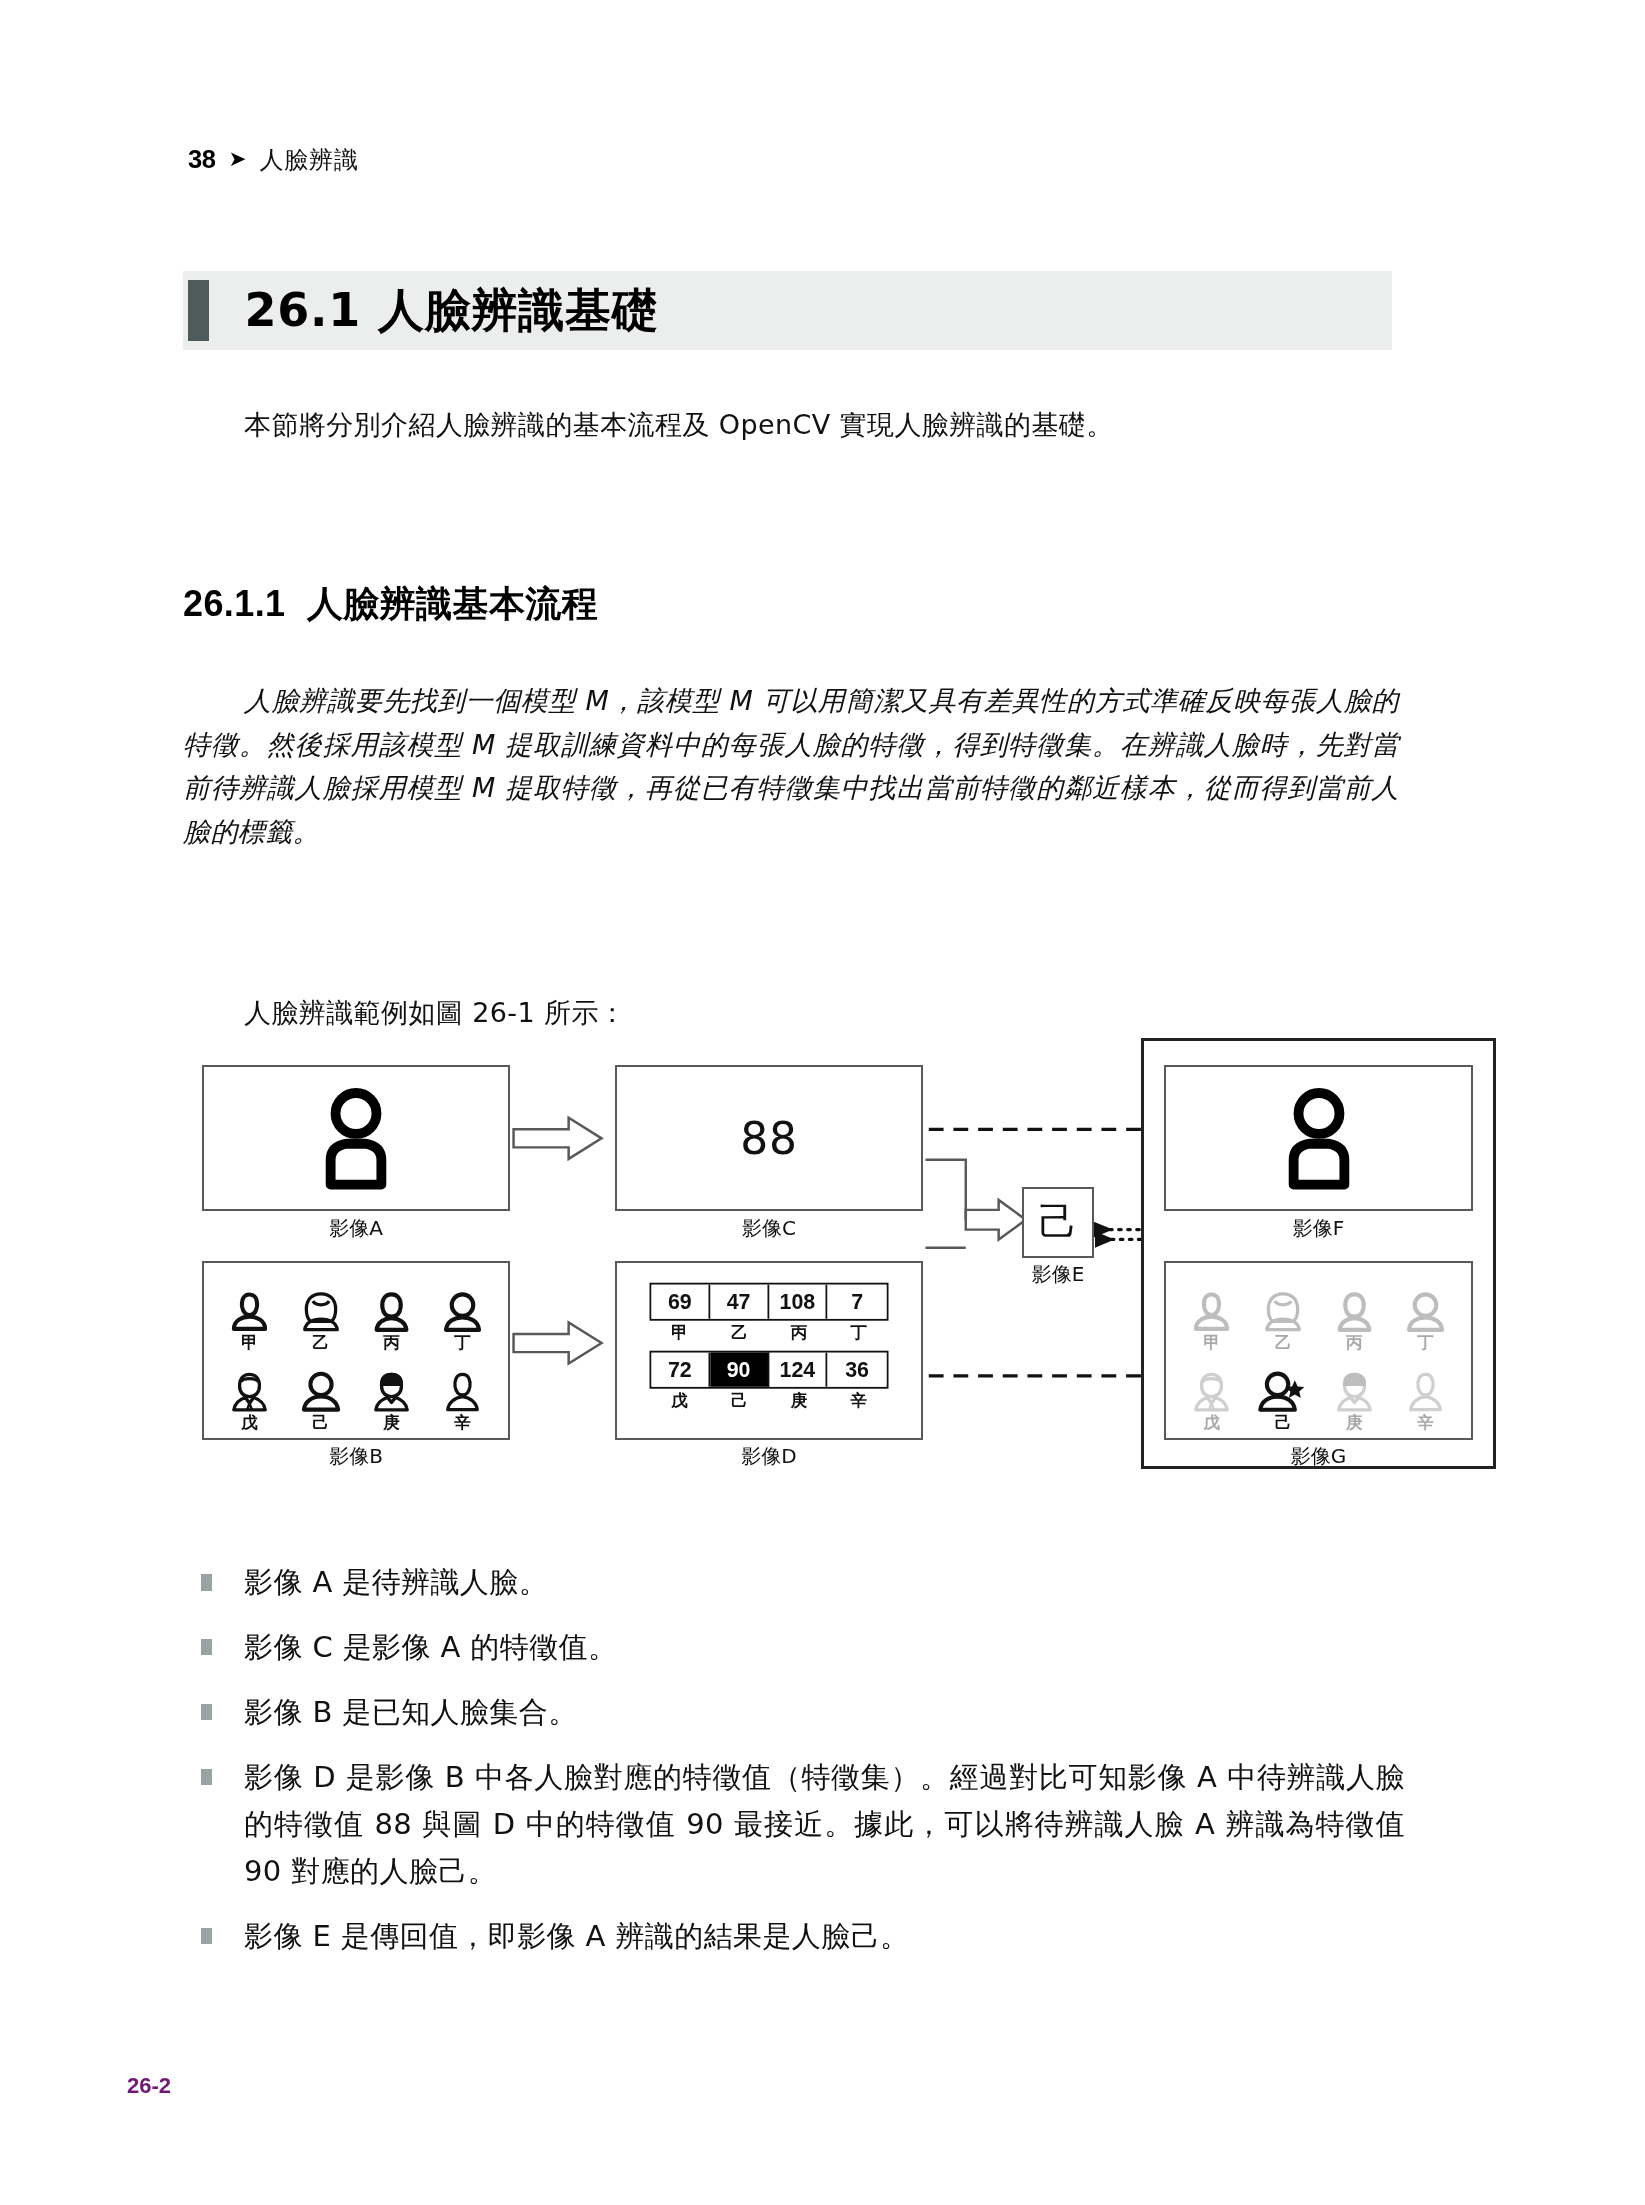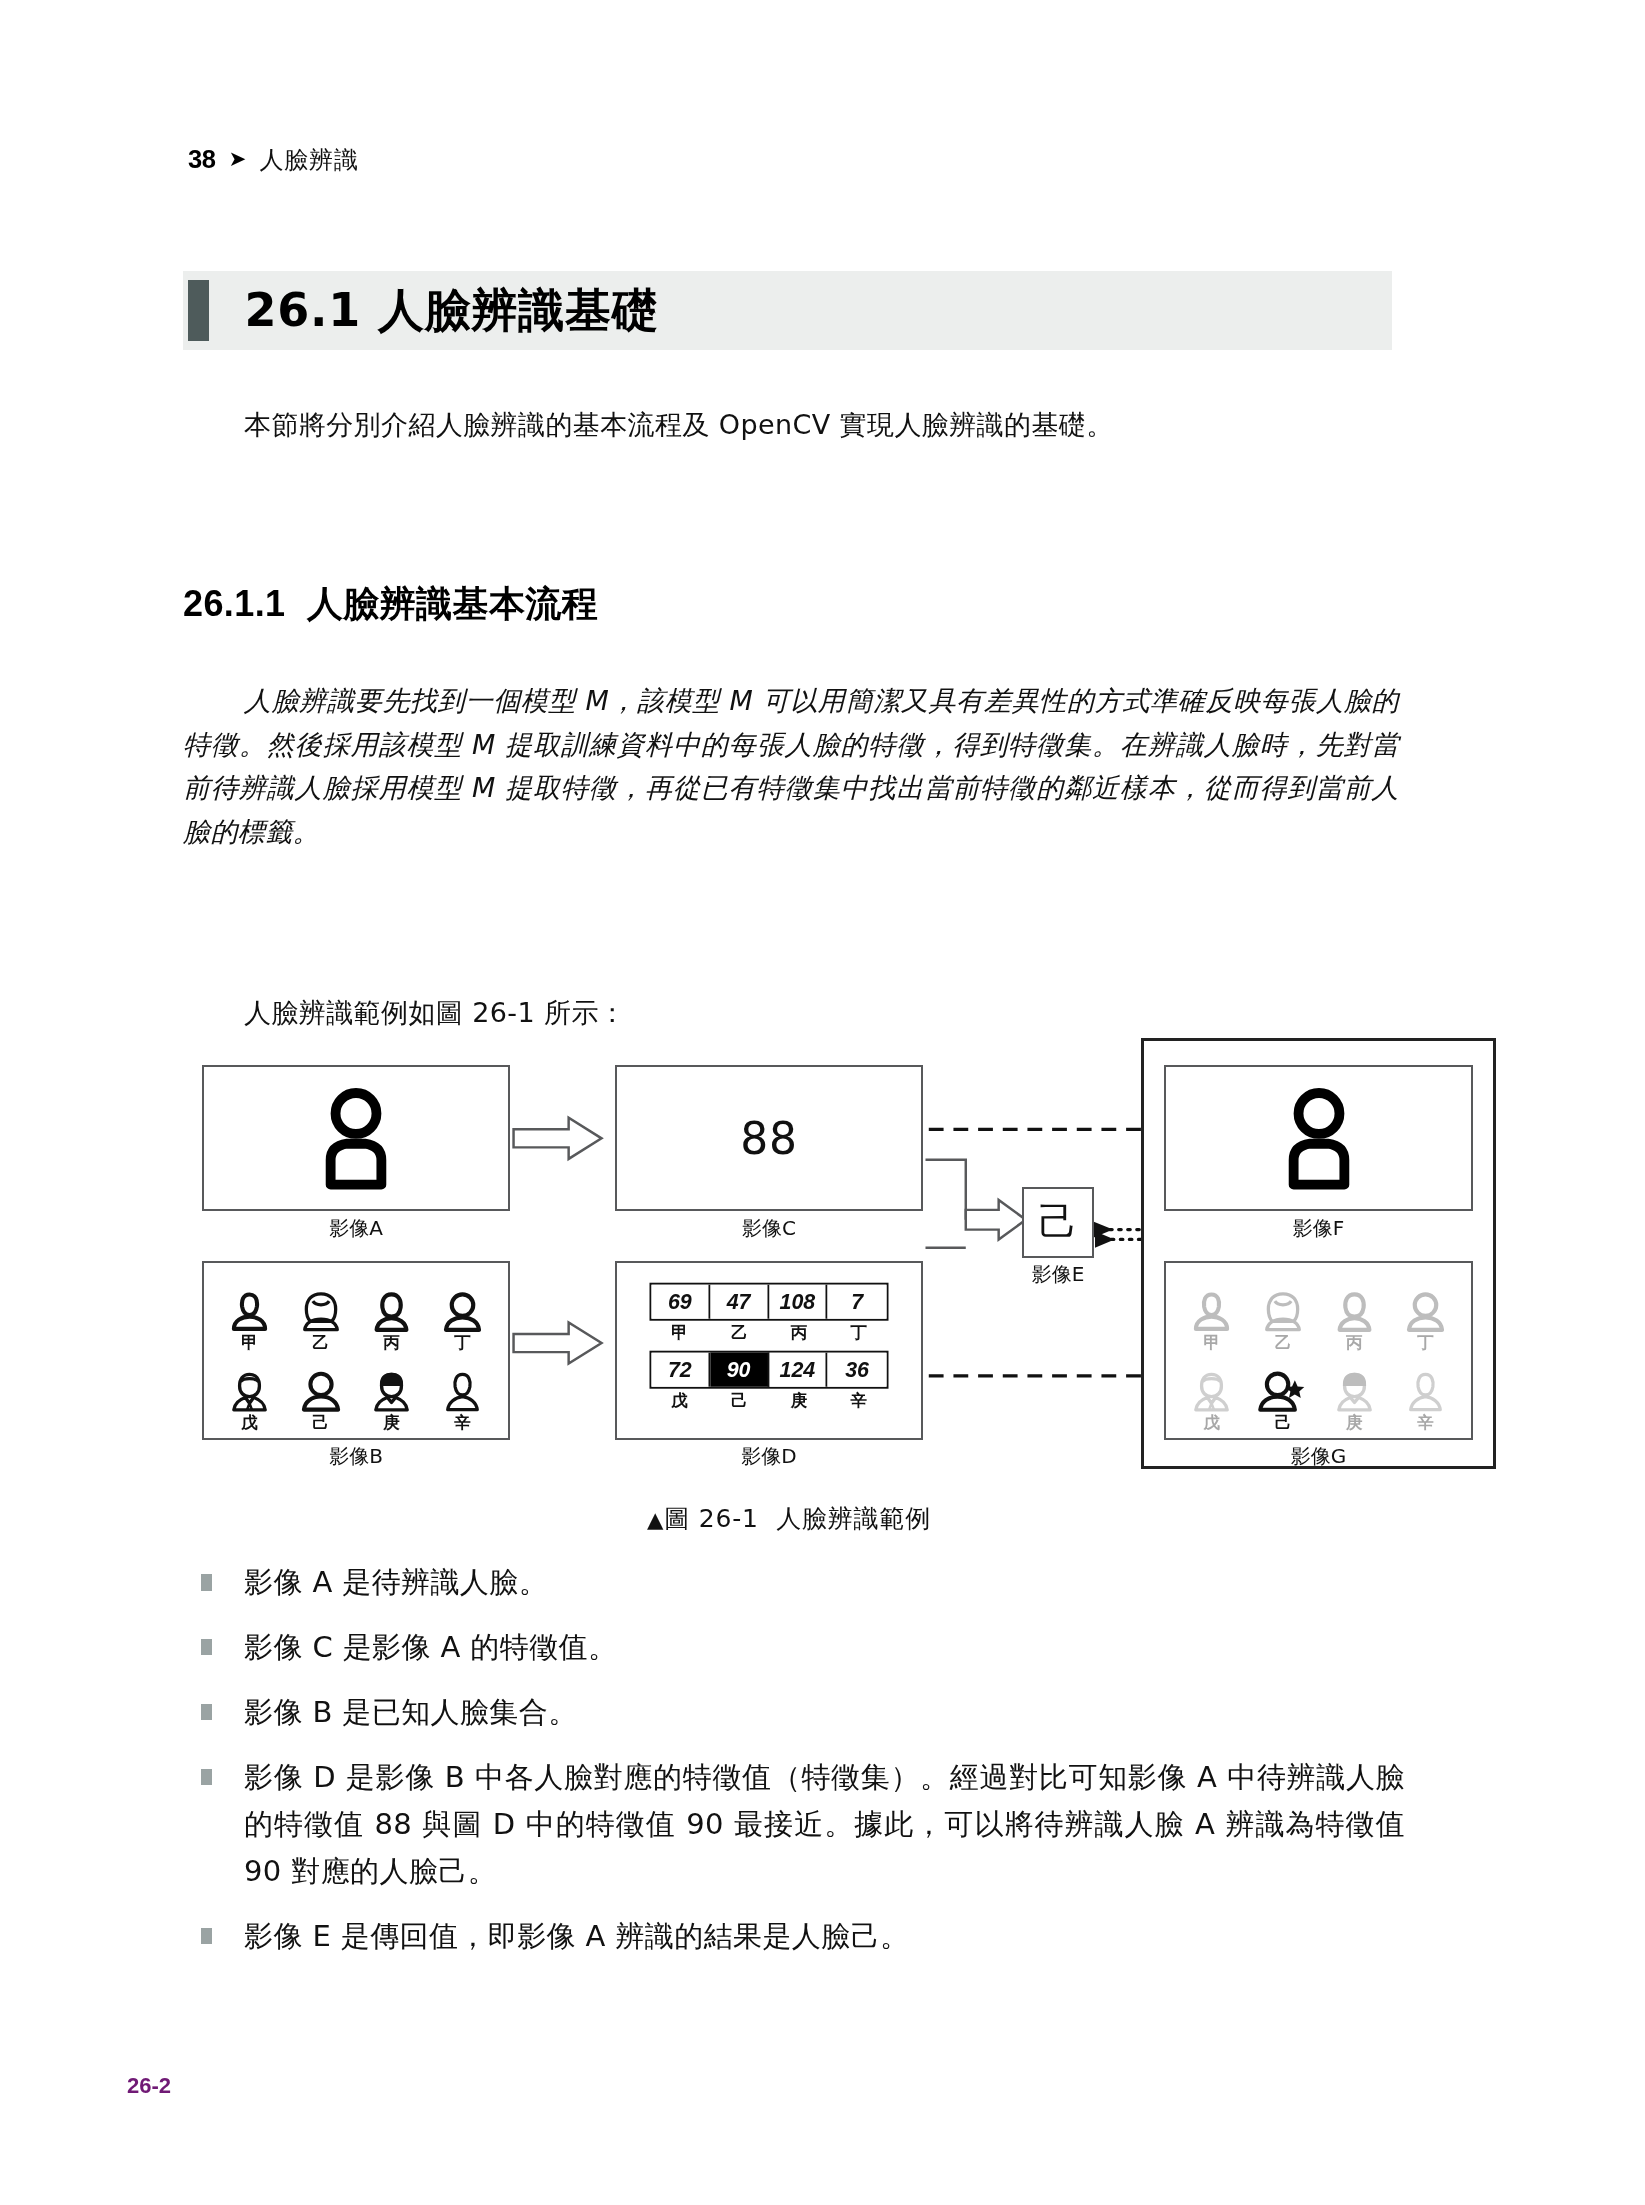--- a/index.html
+++ b/index.html
@@ -223,21 +223,20 @@
     left: 50%;
     top: 50%;
     transform: translate(-50%, -50%);
     width: 239px;
   }
   .drow {
     display: grid;
     grid-template-columns: repeat(4, 1fr);
     border: 2.5px solid #111;
     box-sizing: border-box;
-    font-style: italic;
   }
   .drow + .dnames + .drow { margin-top: 0; }
   .dcell {
     font-family: "Liberation Sans", sans-serif;
     font-weight: bold;
     font-size: 21.4px;
     text-align: center;
     padding: 5px 0 4.1px;
     border-right: 2.5px solid #111;
     background: #fff;
@@ -581,23 +580,20 @@
             <path d="M7,47 C8,38 16,32 25,31 C34,32 42,38 43,47 Z" fill="none" stroke="#cfcfcf" stroke-width="4" stroke-linejoin="round"></path>
           </svg>
           <span class="nm">辛</span>
         </div>
       </div>
     </div>
     <div class="box-label" id="label-g">影像G</div>
 
   </div>
 
-  <div class="fig-caption">
-    <span class="tri">▲</span><span>圖 26-1</span>&nbsp;&nbsp;<span>人臉辨識範例</span>
-  </div>
 
   <div class="bullets">
     <div class="bullet">
       <span class="marker"></span>
       <span>影像 A 是待辨識人臉。</span>
     </div>
     <div class="bullet">
       <span class="marker"></span>
       <span>影像 C 是影像 A 的特徵值。</span>
     </div>

